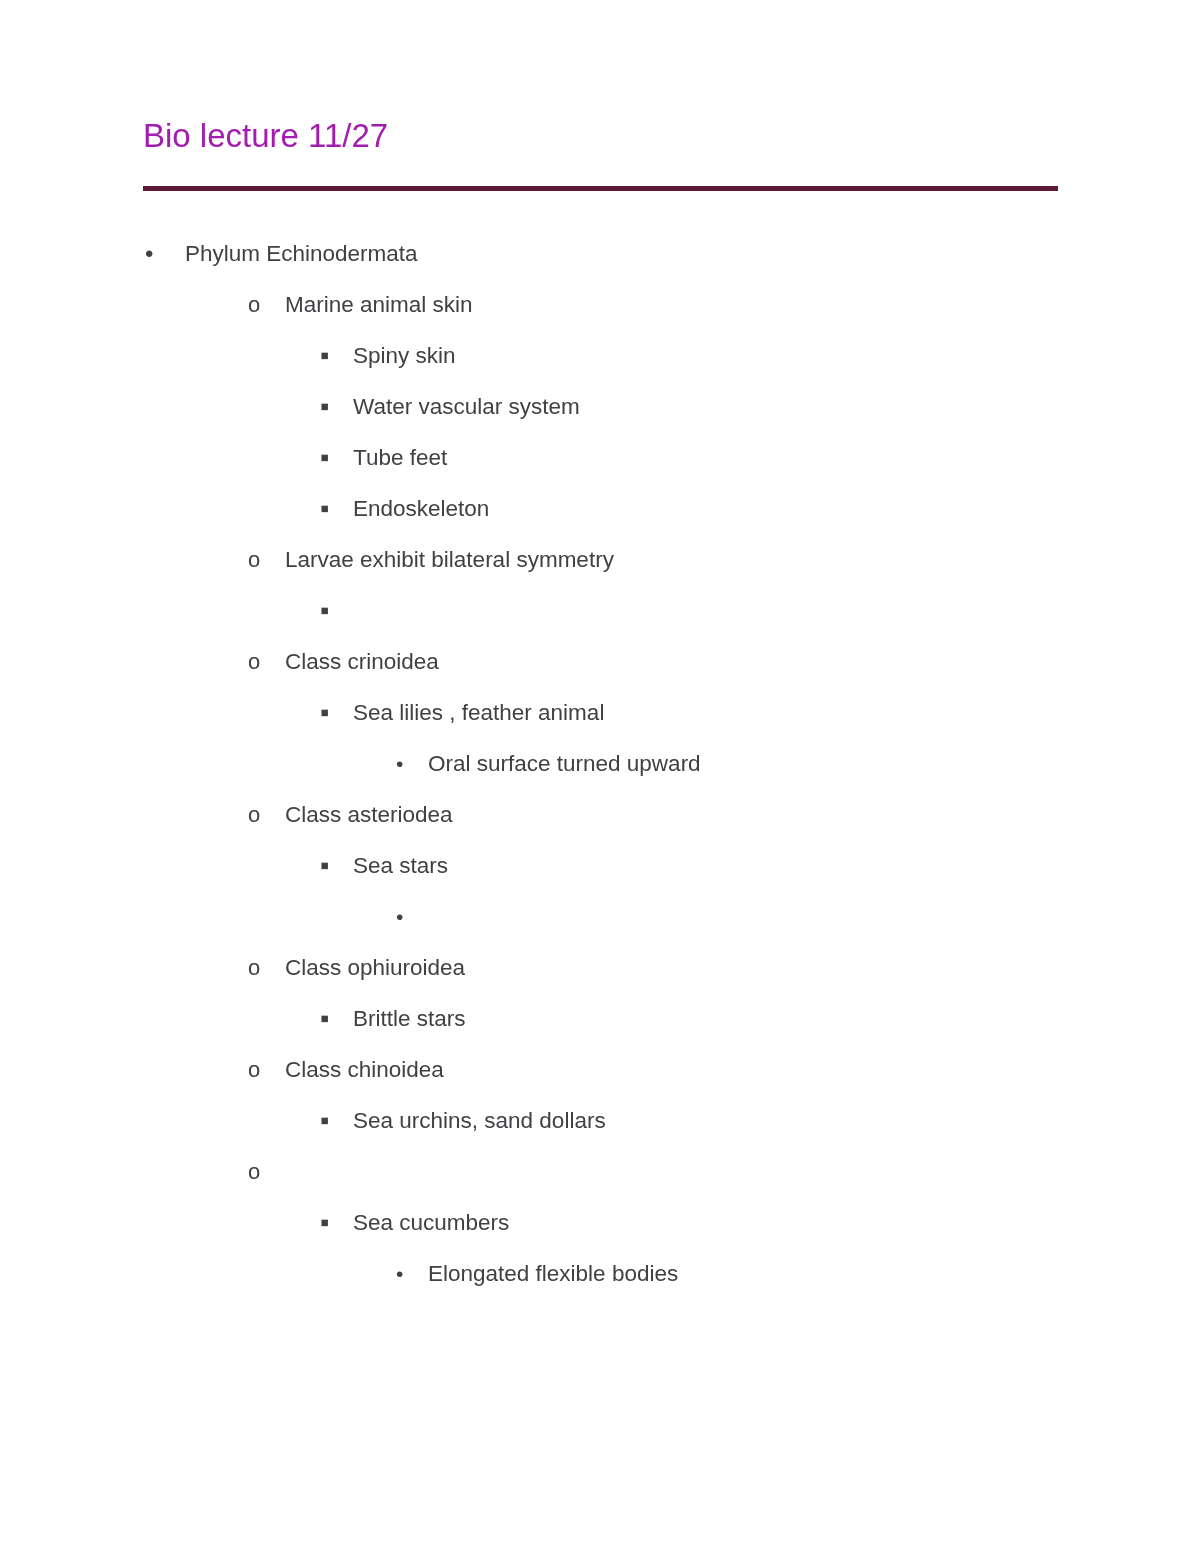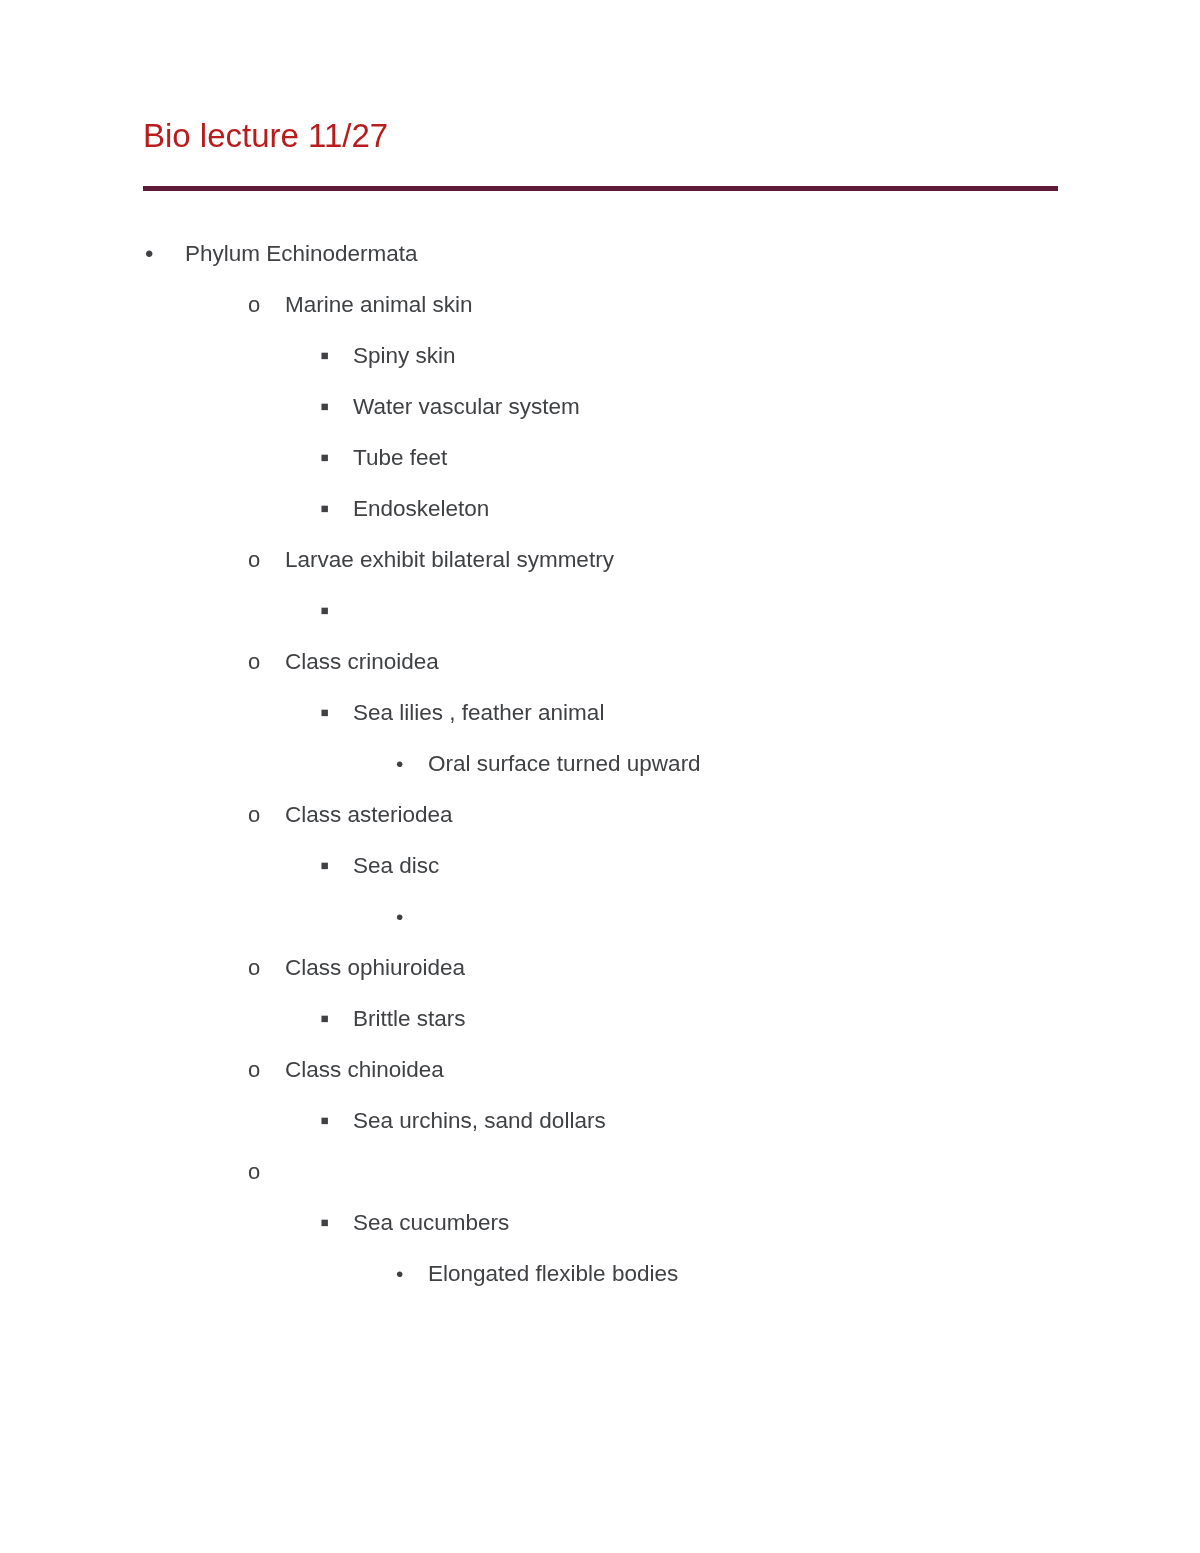--- a/index.html
+++ b/index.html
@@ -50,21 +50,21 @@
   .l3 .bullet { width: 33px; font-size: 26px; }
   .l4 { padding-left: 396px; }
   .l4 .bullet { width: 32px; font-size: 21px; }
   .text { max-width: 640px; }
   .t-bold { font-weight: bold; }
 </style>
 </head>
 <body>
 
 <div class="page">
-  <div class="doc-title" style="color: #b91c1c;">Bio lecture 11/27</div>
+  <div class="doc-title" style="color: #a21caf;">Bio lecture 11/27</div>
   <div class="title-rule" style="background: rgb(94, 26, 54);"></div>
   <div class="notes" style="color: rgb(63, 65, 68);">
   <div class="item l1">
     <span class="bullet">•</span>
     <span class="text"><span class="t-normal">Phylum Echinodermata</span><span class="t-bold"></span></span>
   </div>
 
   <div class="item l2">
     <span class="bullet">o</span>
     <span class="text"><span class="t-normal">Marine animal skin</span><span class="t-bold"></span></span>
@@ -114,21 +114,21 @@
     <span class="text"><span class="t-normal">Oral surface turned upward</span><span class="t-bold"></span></span>
   </div>
 
   <div class="item l2">
     <span class="bullet">o</span>
     <span class="text"><span class="t-normal">Class asteriodea</span><span class="t-bold"></span></span>
   </div>
 
   <div class="item l3">
     <span class="bullet">▪</span>
-    <span class="text"><span class="t-normal">Sea disc</span><span class="t-bold"></span></span>
+    <span class="text"><span class="t-normal">Sea stars</span><span class="t-bold"></span></span>
   </div>
 
   <div class="item l4">
     <span class="bullet">•</span>
   </div>
 
   <div class="item l2">
     <span class="bullet">o</span>
     <span class="text"><span class="t-normal">Class ophiuroidea</span><span class="t-bold"></span></span>
   </div>

